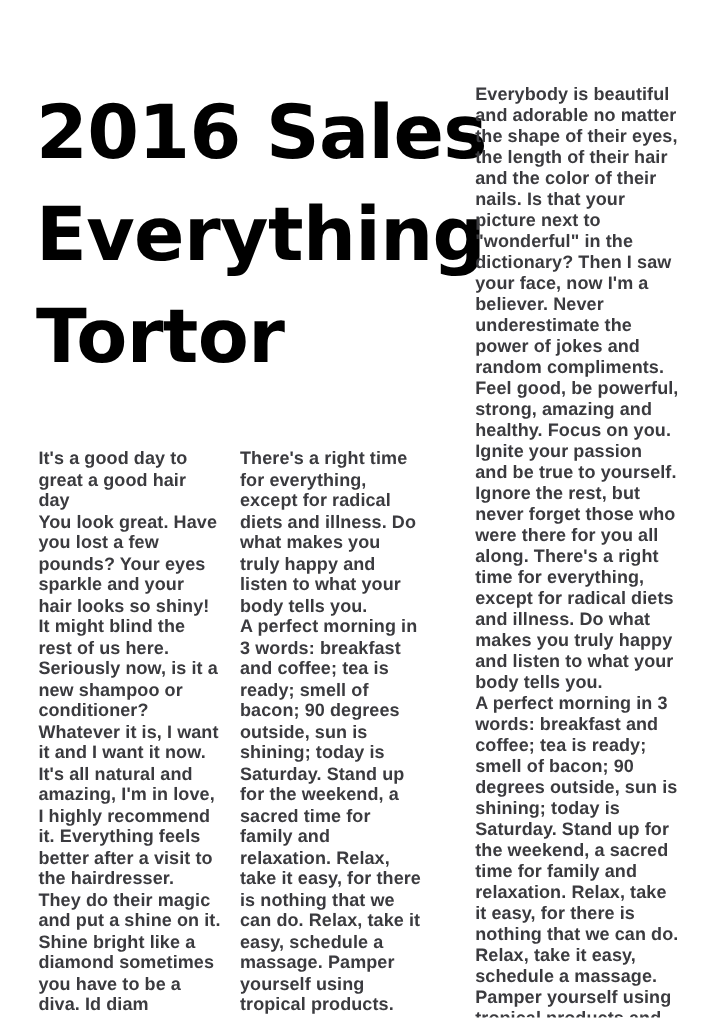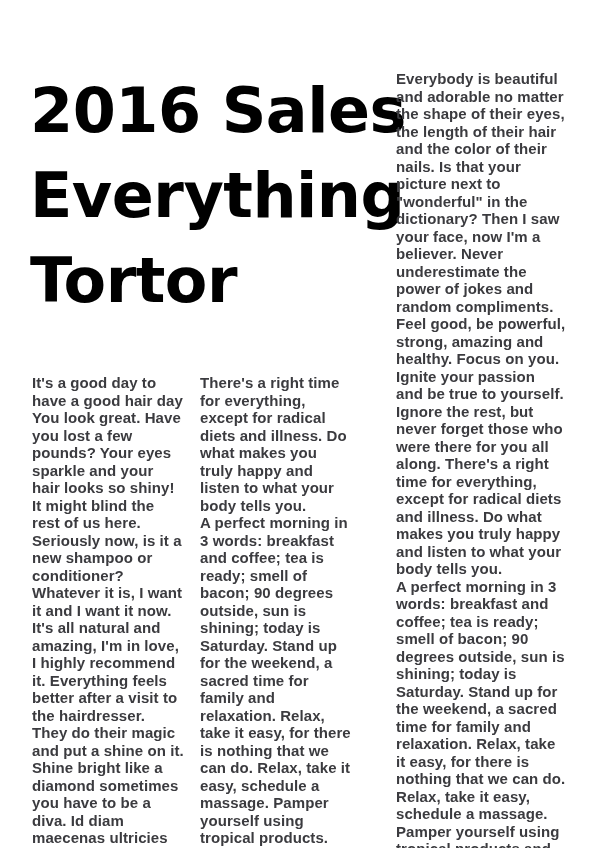--- a/index.html
+++ b/index.html
@@ -83,21 +83,21 @@
 
   <div class="title-block">
     <div class="title-line">2016 Sales</div>
     <div class="title-line">Everything</div>
     <div class="title-line">Tortor</div>
   </div>
 
   <div class="columns">
 
     <div class="col col-left">
-      <p>It's a good day to have a good hair day</p>
+      <p>It's a good day to great a good hair day</p>
       <p>You look great. Have you lost a few pounds? Your eyes sparkle and your hair looks so shiny! It might blind the rest of us here. Seriously now, is it a new shampoo or conditioner? Whatever it is, I want it and I want it now. It's all natural and amazing, I'm in love, I highly recommend it. Everything feels better after a visit to the hairdresser. They do their magic and put a shine on it. Shine bright like a diamond sometimes you have to be a diva. Id diam maecenas ultricies mi. A erat nam at lectus urna duis convallis. Sed blandit libero volutpat sed. Cras fermentum odio eu feugiat pretium nibh ipsum consequat.</p>
     </div>
 
     <div class="col col-mid">
       <p>There's a right time for everything, except for radical diets and illness. Do what makes you truly happy and listen to what your body tells you.</p>
       <p>A perfect morning in 3 words: breakfast and coffee; tea is ready; smell of bacon; 90 degrees outside, sun is shining; today is Saturday. Stand up for the weekend, a sacred time for family and relaxation. Relax, take it easy, for there is nothing that we can do. Relax, take it easy, schedule a massage. Pamper yourself using tropical products. Tellus at urna condimentum mattis pellentesque id. Tortor posuere ac ut consequat semper viverra nam libero justo. Tincidunt</p>
     </div>
 
     <div class="col col-right">
       <p>Everybody is beautiful and adorable no matter the shape of their eyes, the length of their hair and the color of their nails. Is that your picture next to "wonderful" in the dictionary? Then I saw your face, now I'm a believer. Never underestimate the power of jokes and random compliments.</p>

